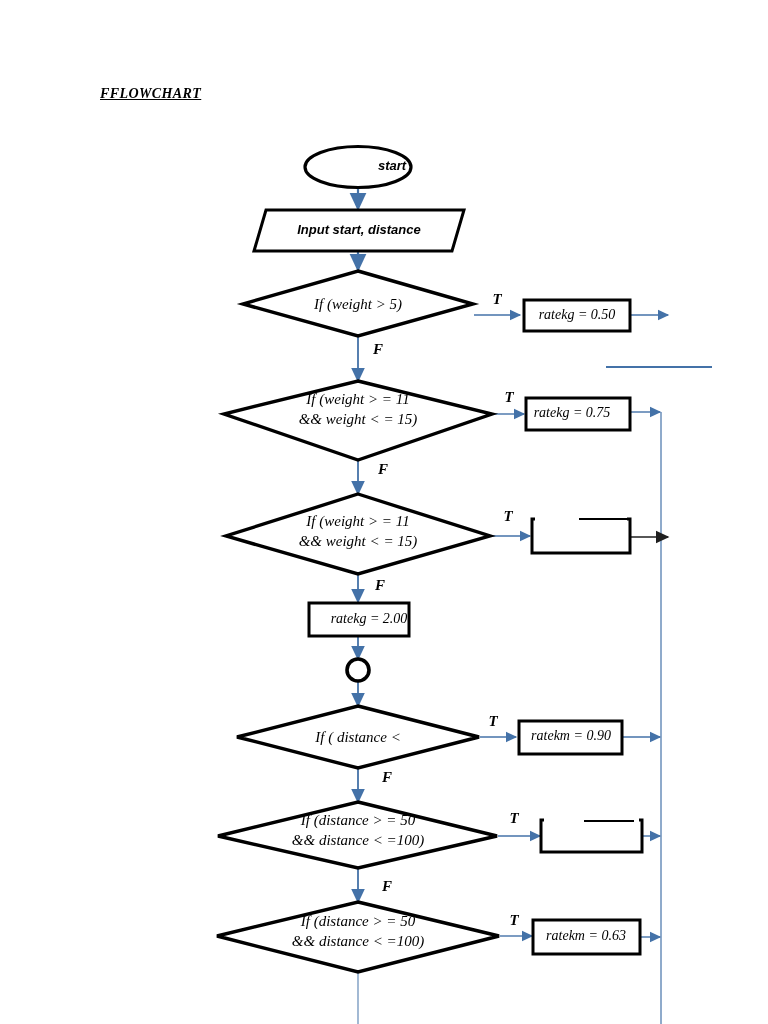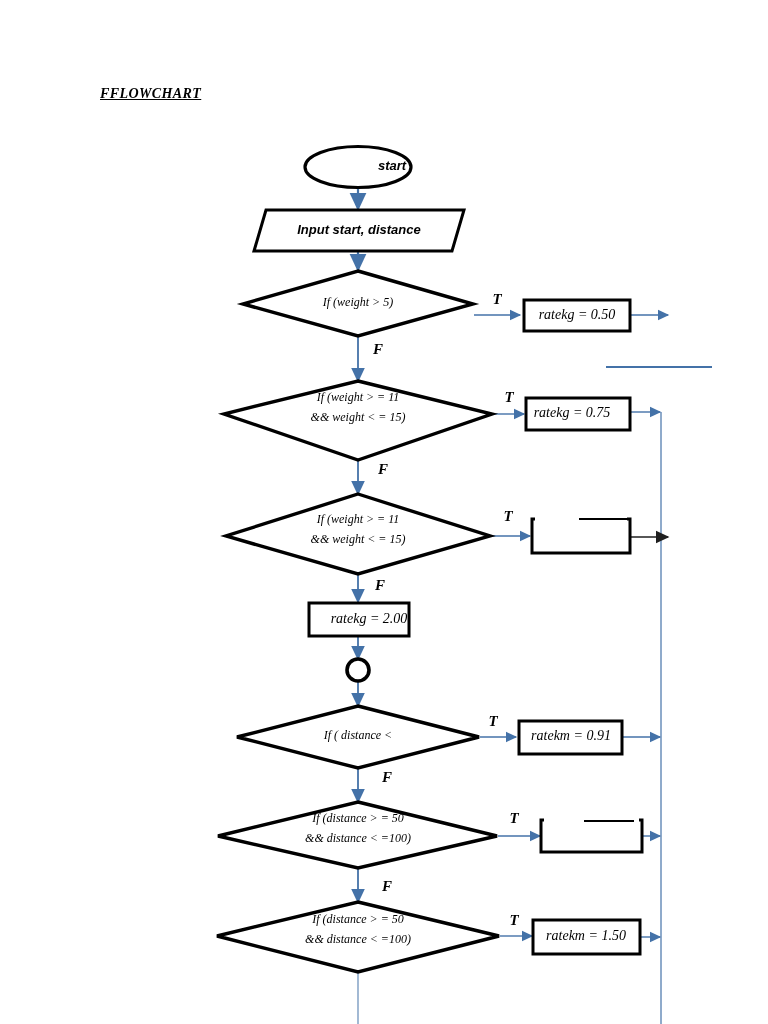--- a/index.html
+++ b/index.html
@@ -34,21 +34,21 @@
     color:#000;
     text-align:center;
     white-space:nowrap;
     line-height:1.12;
   }
   .lbl.serif{font-family:"Liberation Serif", serif;}
   .lbl.sans{font-family:"Liberation Sans", sans-serif;font-weight:bold;}
 
   .start-text{font-size:13px;}
   .io-text{font-size:13px;}
-  .cond-text{font-size:12px;}
+  .cond-text{font-size:15px;}
   .proc-text{font-size:14px;}
   .tf-text{font-size:15px;font-weight:bold;}
 
   
   .clipmask{position:absolute;background:#ffffff;}
   .clipline{position:absolute;background:#000000;}
 </style>
 </head>
 <body>
 
@@ -162,31 +162,31 @@
 
   <div class="lbl serif cond-text" style="left:262px;top:513px;width:180px;">If (weight &gt; = 11</div>
   <div class="lbl serif cond-text" style="left:262px;top:533px;width:180px;">&amp;&amp; weight &lt; = 15)</div>
 
   <div class="lbl serif proc-text" style="left:528px;top:520px;width:95px;z-index:-1;">ratekg = 1.50</div>
 
   <div class="lbl serif proc-text" style="left:305px;top:611px;width:116px;">ratekg = 2.00</div>
 
   <div class="lbl serif cond-text" style="left:262px;top:729px;width:180px;">If ( distance &lt;</div>
 
-  <div class="lbl serif proc-text" style="left:516px;top:728px;width:98px;">ratekm = 0.91</div>
+  <div class="lbl serif proc-text" style="left:516px;top:728px;width:98px;">ratekm = 0.90</div>
 
   <div class="lbl serif cond-text" style="left:257px;top:812px;width:190px;">If (distance  &gt;  =  50</div>
   <div class="lbl serif cond-text" style="left:257px;top:832px;width:190px;">&amp;&amp; distance &lt; =100)</div>
 
   <div class="lbl serif proc-text" style="left:537px;top:822px;width:96px;z-index:-1;">ratekm = 1.20</div>
 
   <div class="lbl serif cond-text" style="left:257px;top:913px;width:190px;">If (distance  &gt;  =  50</div>
   <div class="lbl serif cond-text" style="left:257px;top:933px;width:190px;">&amp;&amp; distance &lt; =100)</div>
 
-  <div class="lbl serif proc-text" style="left:529px;top:928px;width:102px;">ratekm = 1.50</div>
+  <div class="lbl serif proc-text" style="left:529px;top:928px;width:102px;">ratekm = 0.63</div>
 
   <div class="lbl serif tf-text" style="left:483px;top:291px;width:16px;">T</div>
   <div class="lbl serif tf-text" style="left:364px;top:341px;width:16px;">F</div>
 
   <div class="lbl serif tf-text" style="left:495px;top:389px;width:16px;">T</div>
   <div class="lbl serif tf-text" style="left:369px;top:461px;width:16px;">F</div>
 
   <div class="lbl serif tf-text" style="left:494px;top:508px;width:16px;">T</div>
   <div class="lbl serif tf-text" style="left:366px;top:577px;width:16px;">F</div>
 

